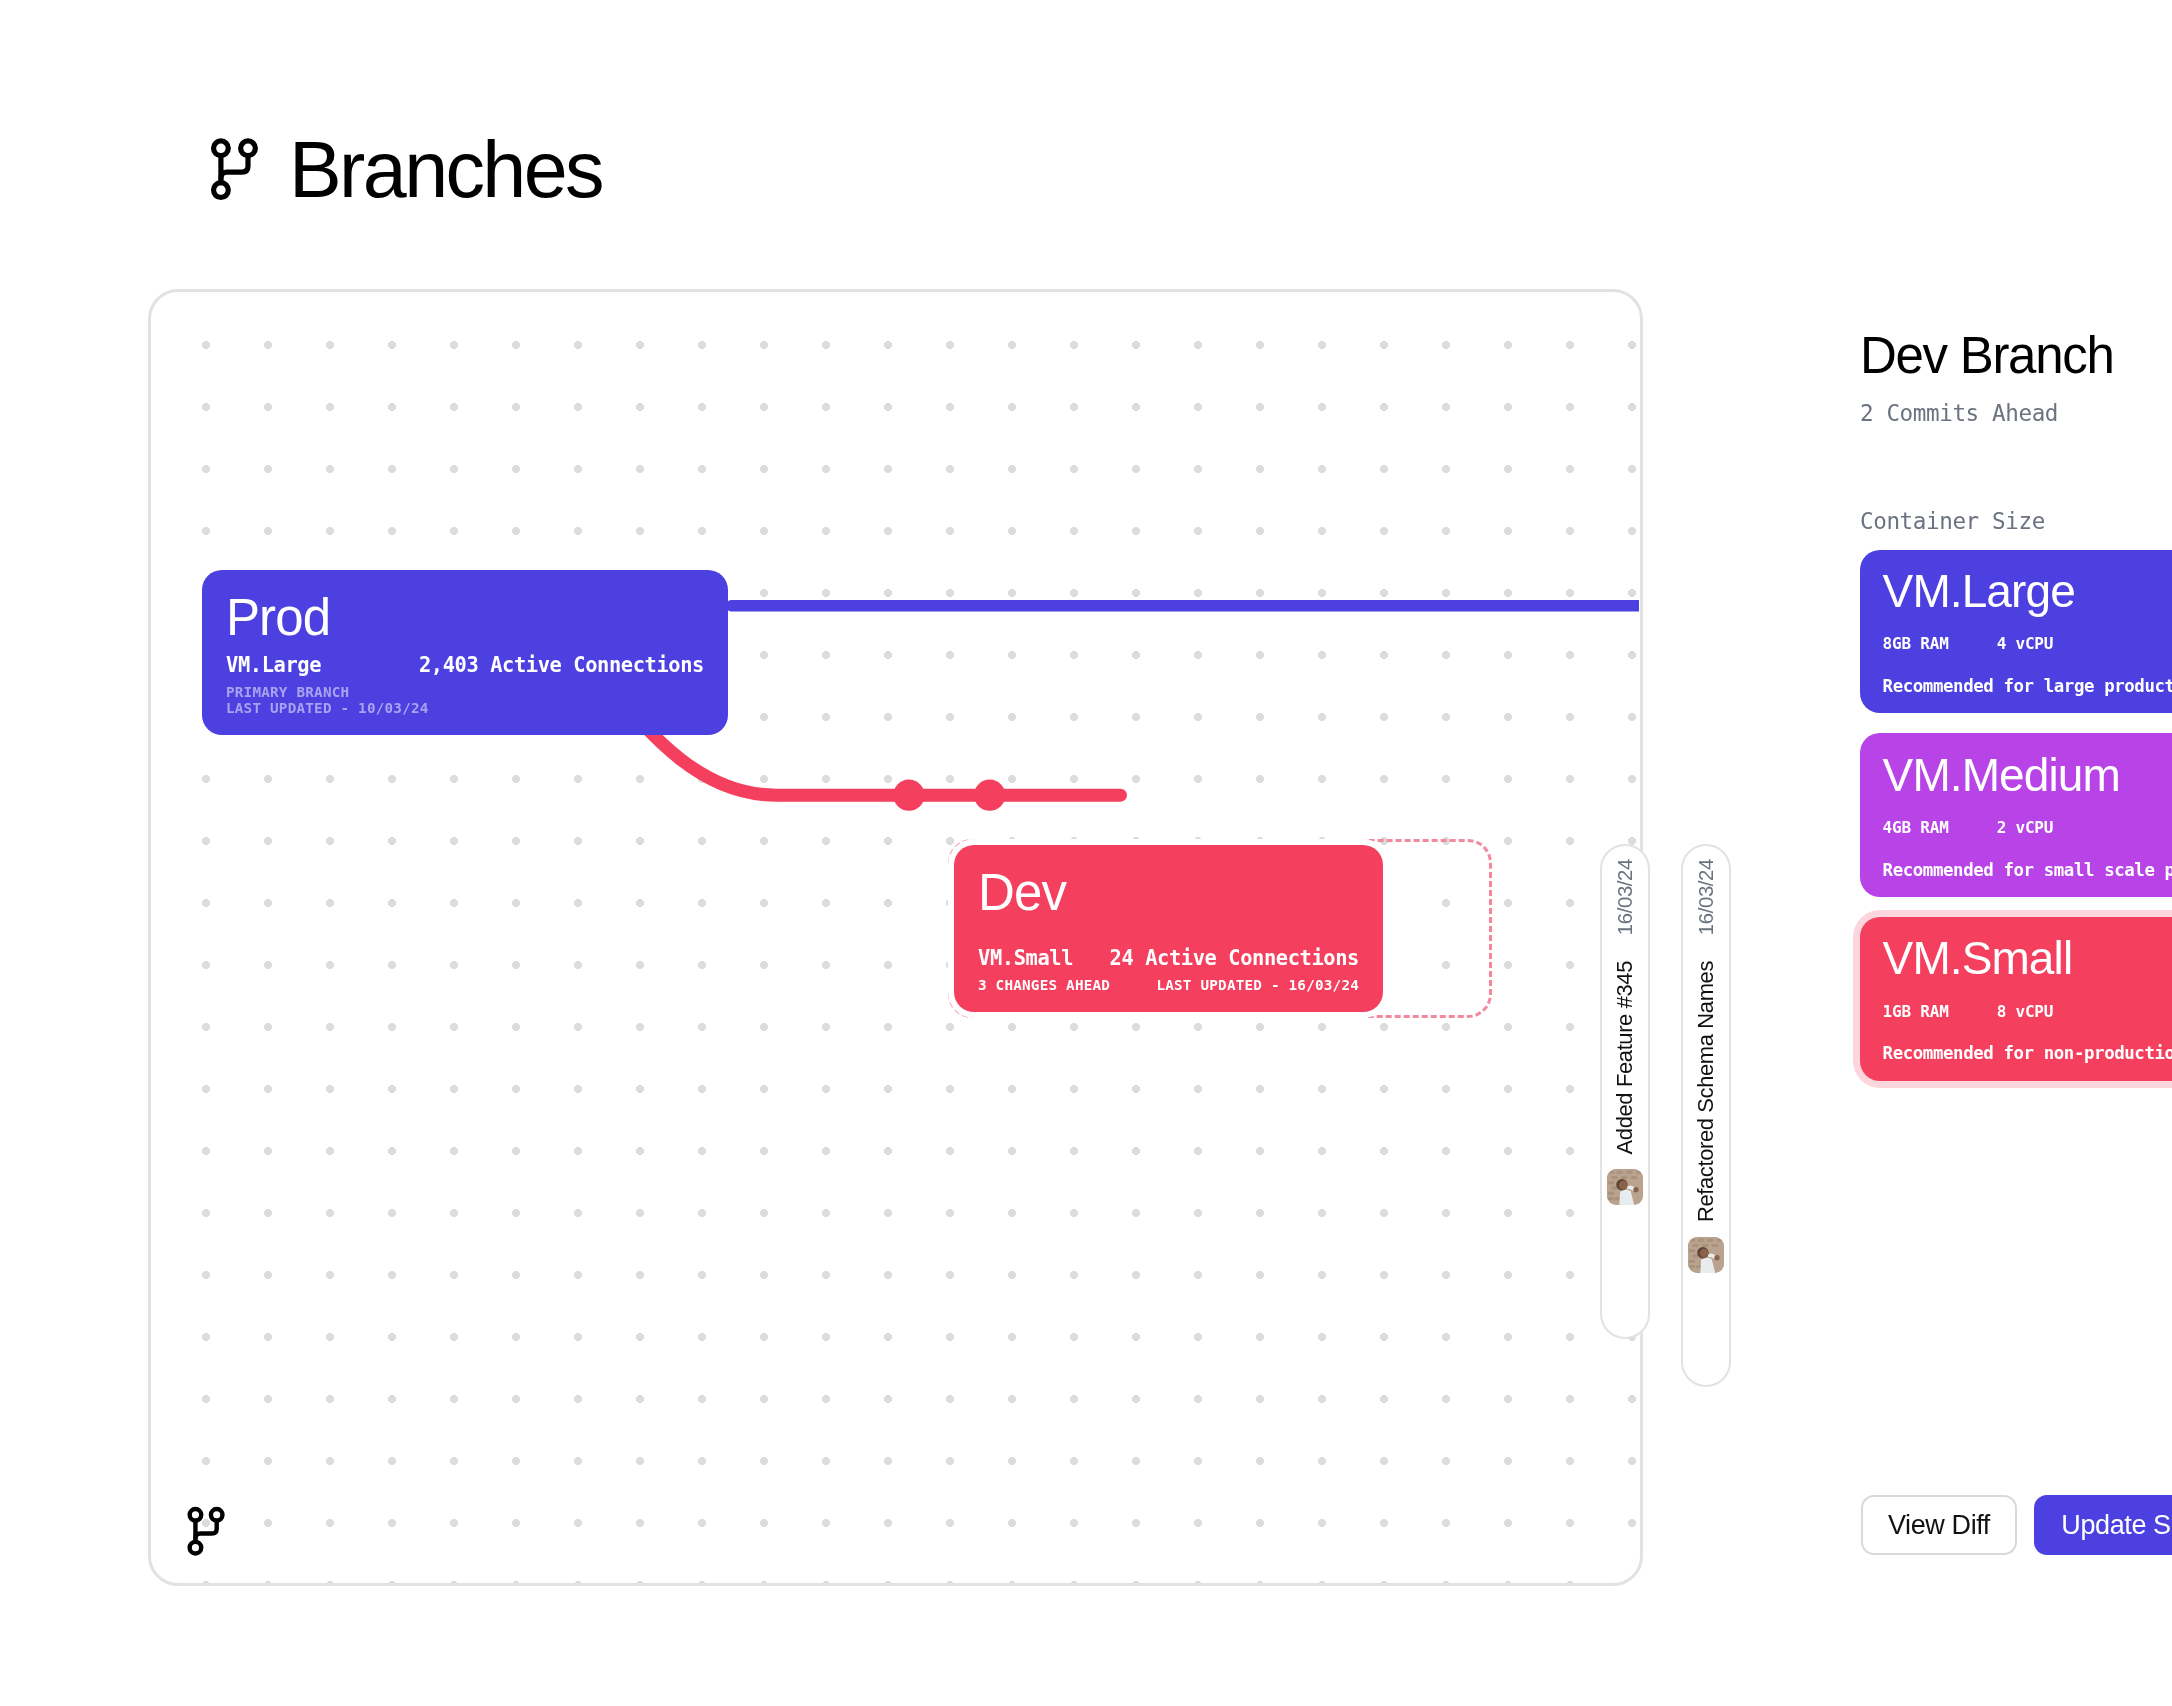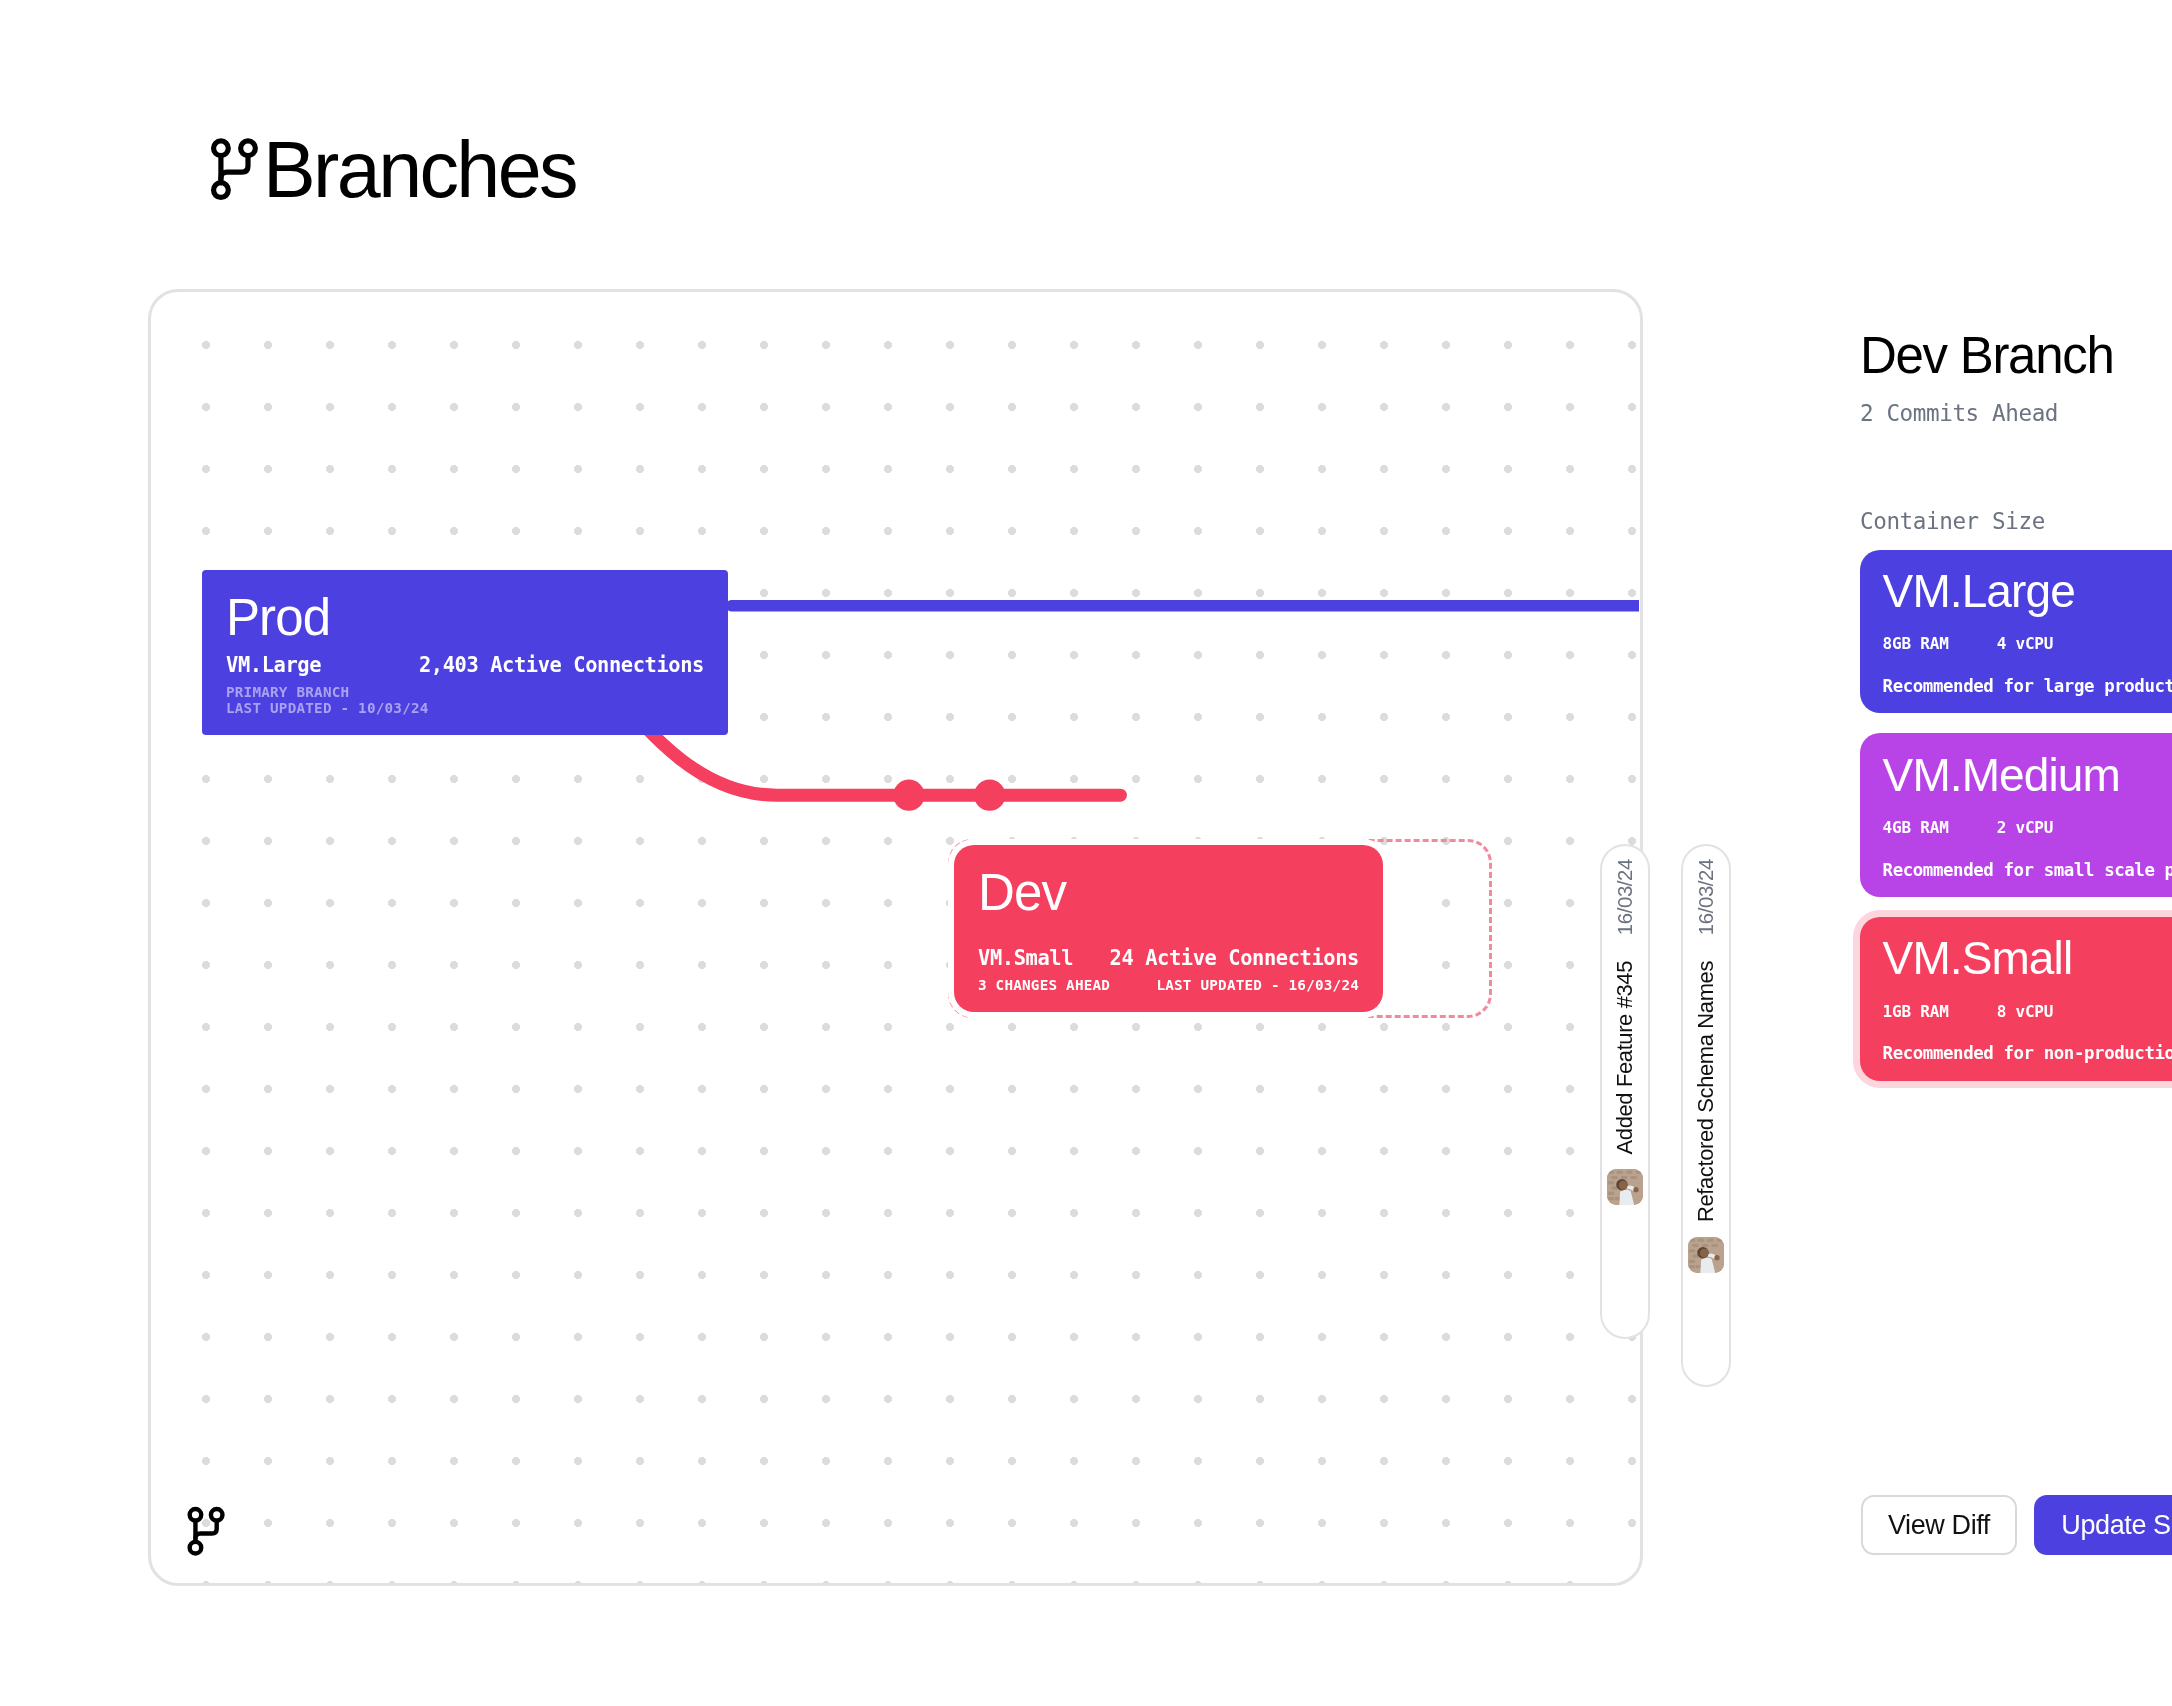--- a/index.html
+++ b/index.html
@@ -7,21 +7,21 @@
     width: 2628px; height: 1707px;
     background: #ffffff;
     font-family: "Liberation Sans", sans-serif;
     overflow: hidden;
   }
   .page { position: relative; width: 2628px; height: 1707px; }
 
   
   .brand {
     position: absolute; left: 209px; top: 130px;
-    display: flex; align-items: center; gap: 2px;
+    display: flex; align-items: center; gap: 28px;
   }
   .brand-icon { width: 52px; height: 65px; display: block; }
   .brand-title {
     font-size: 79px; font-weight: 400; color: #000000;
     letter-spacing: -2.6px; line-height: 1;
     font-family: "Liberation Sans", sans-serif;
   }
 
   
   .canvas {
@@ -35,21 +35,21 @@
     overflow: hidden;
   }
   .canvas-git-icon { position: absolute; left: 35px; bottom: 26px; width: 41px; height: 51px; }
 
   
   .graph { position: absolute; left: 0; top: 0; width: 1488px; height: 1291px; }
 
   
   .branch-card {
     position: absolute;
-    border-radius: 4px;
+    border-radius: 20px;
     padding: 22px 24px 19px 24px;
     display: flex; flex-direction: column; justify-content: space-between;
     color: #ffffff;
   }
   .branch-card .bname {
     font-size: 51px; font-weight: 400; letter-spacing: -0.9px; line-height: 1;
   }
   .branch-meta { margin-top: auto; }
   .meta-row {
     display: flex; justify-content: space-between; align-items: baseline;

